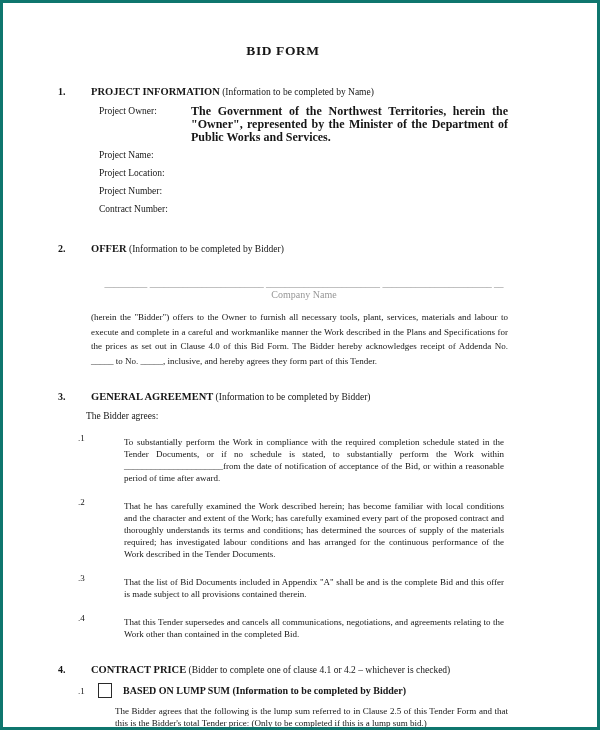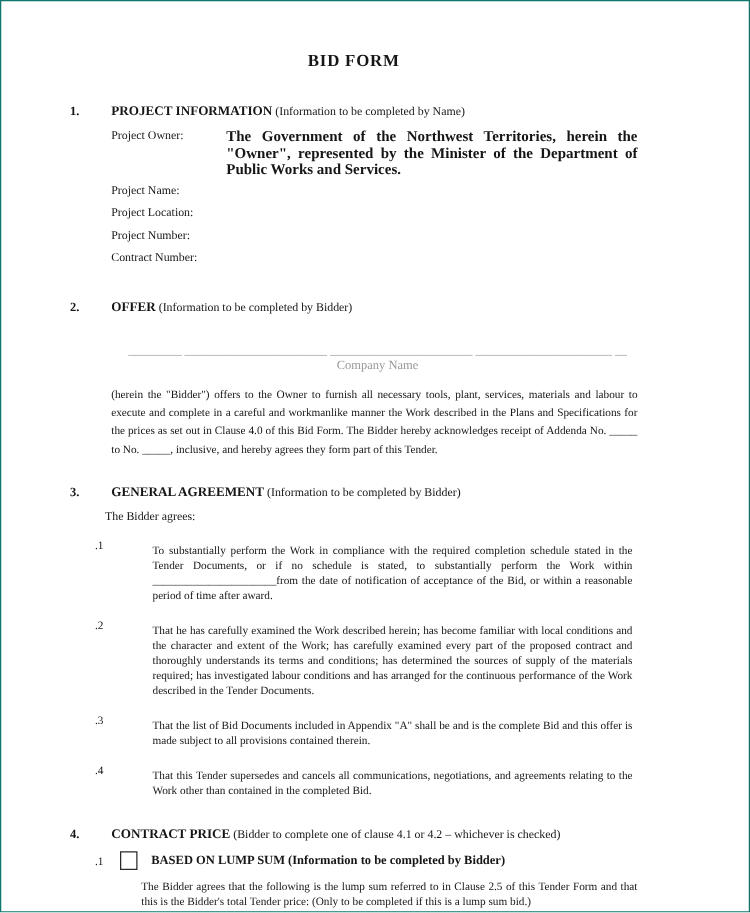--- a/index.html
+++ b/index.html
@@ -1,21 +1,21 @@
 <!DOCTYPE html>
 <html><head>
 <meta charset="utf-8">
 <style>
   html, body { margin: 0; padding: 0; background: #fff; }
   .page {
     width: 600px;
     height: 730px;
     box-sizing: border-box;
     background: #ffffff;
-    border: 1px solid #0f766e;
+    border: 3px solid #0f766e;
     padding: 40px 0 0 0;
     overflow: hidden;
     font-family: "Liberation Serif", "DejaVu Serif", serif;
     font-size: 9px;
     color: #161616;
     line-height: 12px;
   }
   .content {
     padding-left: 55px;
     padding-right: 89px; 
@@ -28,21 +28,21 @@
     margin: 0 0 26px 0;
     line-height: 16px;
   }
   .sec-head { display: flex; margin: 0 0 6px 0; line-height: 13px; }
   .sec-num { width: 33px; flex-shrink: 0; font-weight: bold; font-size: 10px; }
   .sec-title-wrap { font-size: 9.5px; }
   .sec-title { font-weight: bold; font-size: 10.5px; }
   .sec-note { font-weight: normal; font-size: 9.5px; }
 
   .fields { margin-left: 33px; margin-bottom: 26px; }
-  .field-row { display: flex; margin-bottom: 5px; line-height: 13px; }
+  .field-row { display: flex; margin-bottom: 5px; line-height: 13px; margin-left: 8px; }
   .field-label { width: 92px; flex-shrink: 0; font-size: 9.5px; }
   .field-value { font-weight: bold; font-size: 12px; text-align: justify; flex: 1; }
 
   .sec2-gap { margin-bottom: 22px; }
 
   .company-block { margin-left: 36px; width: 420px; text-align: center; margin-bottom: 9px; }
   .ruled { color: #8f8f8f; white-space: nowrap; overflow: hidden; display: block; line-height: 10px; font-size: 9.5px; font-style: italic; }
   .company-caption { color: #979797; font-size: 10px; line-height: 12px; margin-top: 1px; }
 
   .para { margin: 0 0 0 33px; text-align: justify; }

